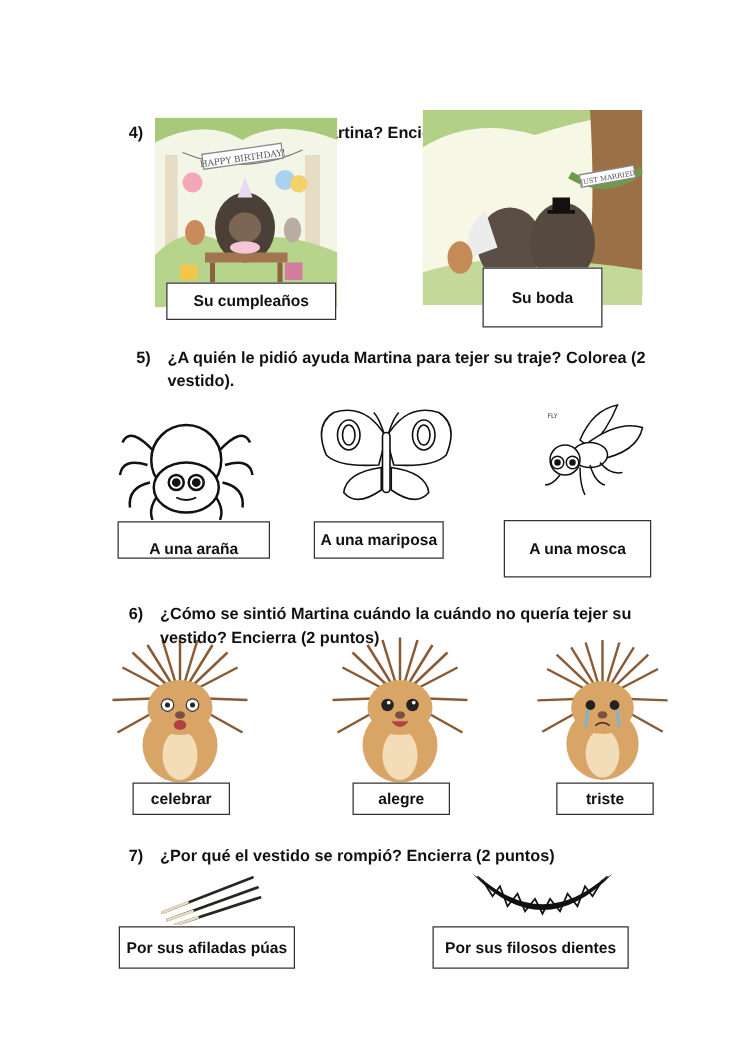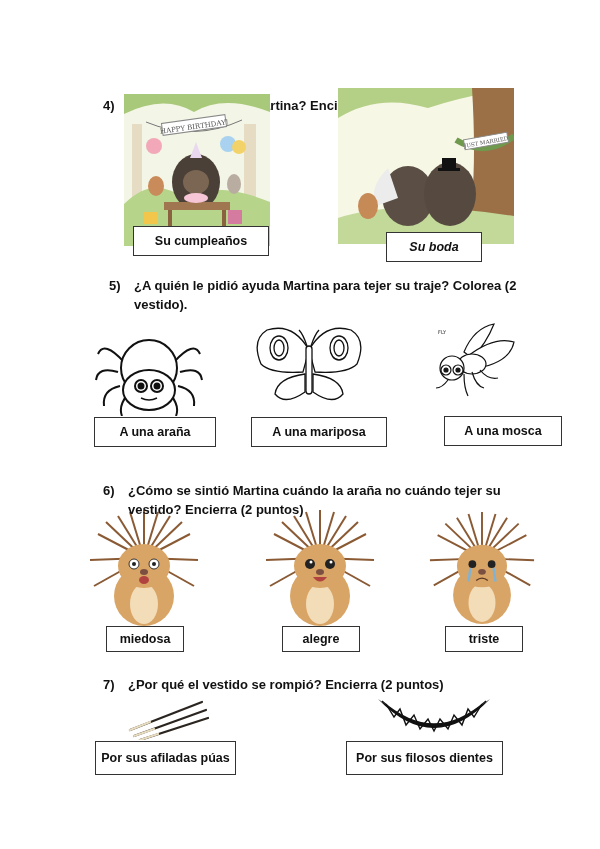--- a/index.html
+++ b/index.html
@@ -60,21 +60,21 @@
     <text x="148" y="56" font-size="5.5" text-anchor="middle" fill="#555" font-family="DejaVu Serif, serif" transform="rotate(-10 148 53)">JUST MARRIED</text>
     <path d="M0 130 Q60 110 176 128 L176 156 L0 156Z" fill="#c2d99a"></path>
     <ellipse cx="70" cy="108" rx="26" ry="30" fill="#5b4f45"></ellipse>
     <ellipse cx="112" cy="106" rx="26" ry="32" fill="#564a40"></ellipse>
     <path d="M50 80 Q30 100 38 118 L60 110Z" fill="#ececec"></path>
     <rect x="104" y="70" width="14" height="10" fill="#111"></rect>
     <rect x="100" y="80" width="22" height="3" fill="#111"></rect>
     <ellipse cx="30" cy="118" rx="10" ry="13" fill="#c68a57"></ellipse>
   </svg>
 </div>
-<div class="box" style="left:386px; top:232px; width:96px; height:30px;font-style:italic;">
+<div class="box" style="left:386px; top:214px; width:96px; height:48px;">
   <span>Su boda</span>
 </div>
 
 <div class="q" style="left:109px; top:276px;">
   <span class="num">5)</span><span>¿A quién le pidió ayuda Martina para tejer su traje? Colorea (2</span><br>
   <span class="num"></span><span>vestido).</span>
 </div>
 
 <div class="pic" style="left:94px; top:332px; width:110px; height:84px;">
   <svg width="110" height="84" viewBox="0 0 110 84" fill="none" stroke="#111" stroke-width="2">
@@ -88,61 +88,61 @@
       <path d="M76 62 Q86 74 82 84"></path>
     <circle cx="55" cy="36" r="28" fill="#fff"></circle>
     <ellipse cx="55" cy="58" rx="26" ry="20" fill="#fff"></ellipse>
     <circle cx="47" cy="54" r="6" fill="#fff"></circle>
       <circle cx="47" cy="54" r="2.5" fill="#111"></circle>
     <circle cx="63" cy="54" r="6" fill="#fff"></circle>
       <circle cx="63" cy="54" r="2.5" fill="#111"></circle>
     <path d="M47 66 Q55 70 63 66" stroke-width="1.5"></path>
   </svg>
 </div>
-<div class="box" style="left:94px; top:417px; width:122px; height:30px;">
+<div class="box" style="left:94px; top:417px; width:122px; height:30px;align-items:flex-end;">
   <span>A una araña</span>
 </div>
 
 <div class="pic" style="left:253px; top:326px; width:112px; height:80px;">
   <svg width="112" height="80" viewBox="0 0 112 80" fill="none" stroke="#111" stroke-width="1.3">
     <path d="M56 24 Q40 -4 14 4 Q-2 14 8 38 Q18 48 50 46Z" fill="#fff"></path>
     <path d="M56 24 Q72 -4 98 4 Q114 14 104 38 Q94 48 62 46Z" fill="#fff"></path>
     <ellipse cx="26" cy="22" rx="9" ry="12"></ellipse>
       <ellipse cx="26" cy="22" rx="5" ry="8"></ellipse>
     <ellipse cx="86" cy="22" rx="9" ry="12"></ellipse>
       <ellipse cx="86" cy="22" rx="5" ry="8"></ellipse>
     <path d="M52 48 Q24 52 22 68 Q32 80 52 66Z" fill="#fff"></path>
     <path d="M60 48 Q88 52 90 68 Q80 80 60 66Z" fill="#fff"></path>
     <rect x="53" y="20" width="6" height="48" rx="3" fill="#fff"></rect>
     <path d="M54 20 Q50 8 46 4"></path>
       <path d="M58 20 Q62 8 66 4"></path>
   </svg>
 </div>
-<div class="box" style="left:251px; top:417px; width:136px; height:30px;">
+<div class="box" style="left:251px; top:417px; width:104px; height:30px;">
   <span>A una mariposa</span>
 </div>
 
 <div class="pic" style="left:414px; top:322px; width:104px; height:80px;">
   <svg width="104" height="80" viewBox="0 0 104 80" fill="none" stroke="#111" stroke-width="1.2">
     <text x="24" y="12" font-size="5" fill="#333" stroke="none" font-family="DejaVu Sans, sans-serif">FLY</text>
     <path d="M50 30 Q60 6 80 2 Q72 22 58 36Z" fill="#fff"></path>
     <path d="M54 34 Q80 14 100 20 Q96 40 64 46Z" fill="#fff"></path>
     <ellipse cx="58" cy="42" rx="14" ry="10" fill="#fff"></ellipse>
     <circle cx="38" cy="46" r="12" fill="#fff"></circle>
     <circle cx="32" cy="48" r="5" fill="#fff"></circle>
       <circle cx="32" cy="48" r="2" fill="#111"></circle>
     <circle cx="44" cy="48" r="5" fill="#fff"></circle>
       <circle cx="44" cy="48" r="2" fill="#111"></circle>
     <path d="M34 58 Q28 66 22 66"></path>
       <path d="M50 52 Q50 66 54 74"></path>
       <path d="M58 50 Q62 64 70 66"></path>
       <path d="M66 48 Q74 58 84 56"></path>
   </svg>
 </div>
-<div class="box" style="left:403px; top:416px; width:118px; height:30px;margin-left:41px;">
+<div class="box" style="left:403px; top:416px; width:118px; height:46px;">
   <span>A una mosca</span>
 </div>
 
 <div class="pic" style="left:88px; top:508px; width:112px; height:120px;">
   <svg width="112" height="120" viewBox="0 0 112 120">
     <g stroke="#8a5a34" stroke-width="2">
       <line x1="56" y1="50" x2="56" y2="2"></line>
         <line x1="56" y1="50" x2="30" y2="8"></line>
         <line x1="56" y1="50" x2="82" y2="8"></line>
       <line x1="56" y1="50" x2="10" y2="26"></line>
@@ -218,26 +218,26 @@
     <circle cx="46" cy="56" r="4" fill="#222"></circle>
       <circle cx="66" cy="56" r="4" fill="#222"></circle>
     <path d="M44 60 L42 74" stroke="#7fb3d6" stroke-width="2.5"></path>
       <path d="M68 60 L70 74" stroke="#7fb3d6" stroke-width="2.5"></path>
     <ellipse cx="56" cy="64" rx="4" ry="3" fill="#7b5041"></ellipse>
     <path d="M50 73 Q56 68 62 73" stroke="#5a3525" stroke-width="1.5" fill="none"></path>
   </svg>
 </div>
 
 <div class="q" style="left:103px; top:481px;">
-  <span class="num">6)</span><span>¿Cómo se sintió Martina cuándo la araña no cuándo tejer su</span><br>
+  <span class="num">6)</span><span>¿Cómo se sintió Martina cuándo la cuándo no quería tejer su</span><br>
   <span class="num"></span><span>vestido? Encierra (2 puntos)</span>
 </div>
 
 <div class="box" style="left:106px; top:626px; width:78px; height:26px;">
-  <span>miedosa</span>
+  <span>celebrar</span>
 </div>
 <div class="box" style="left:282px; top:626px; width:78px; height:26px;">
   <span>alegre</span>
 </div>
 <div class="box" style="left:445px; top:626px; width:78px; height:26px;">
   <span>triste</span>
 </div>
 
 <div class="q" style="left:103px; top:675px;">
   <span class="num">7)</span><span>¿Por qué el vestido se rompió? Encierra (2 puntos)</span>

